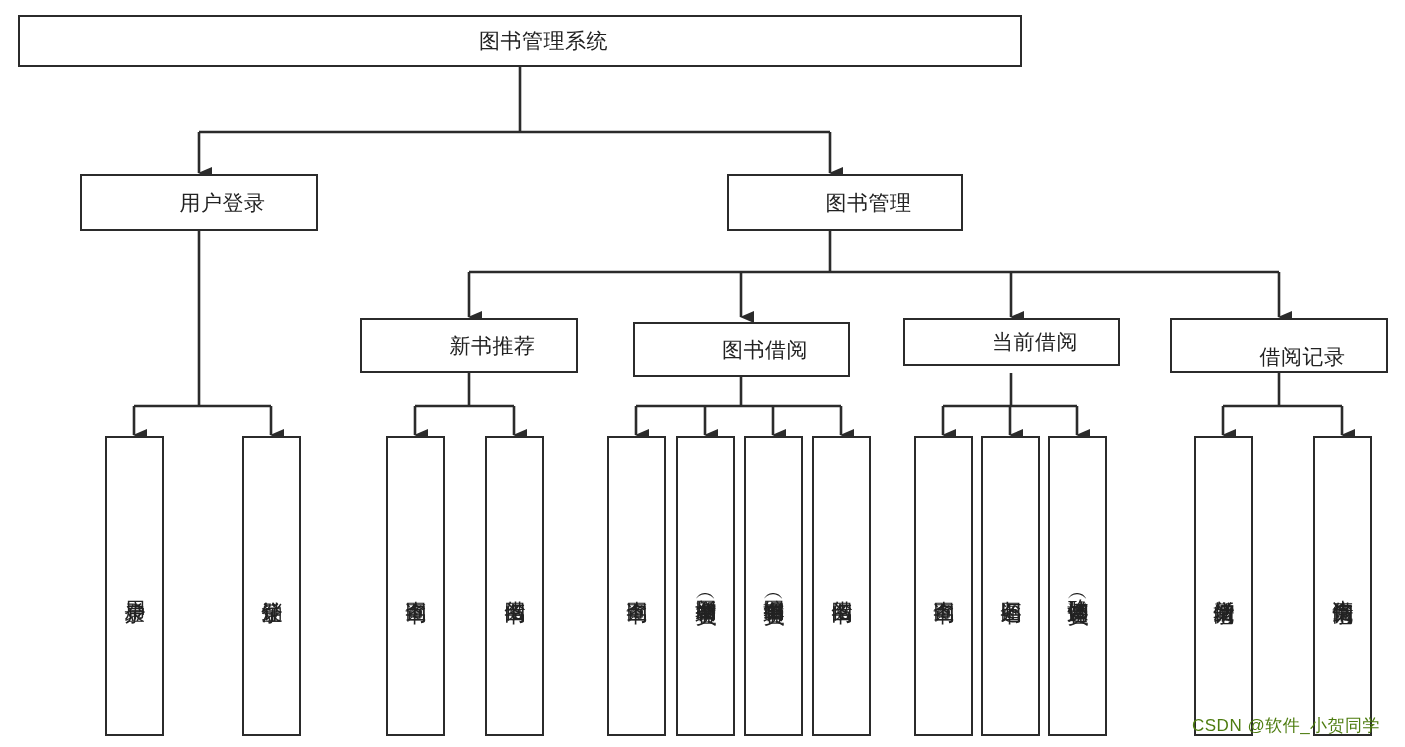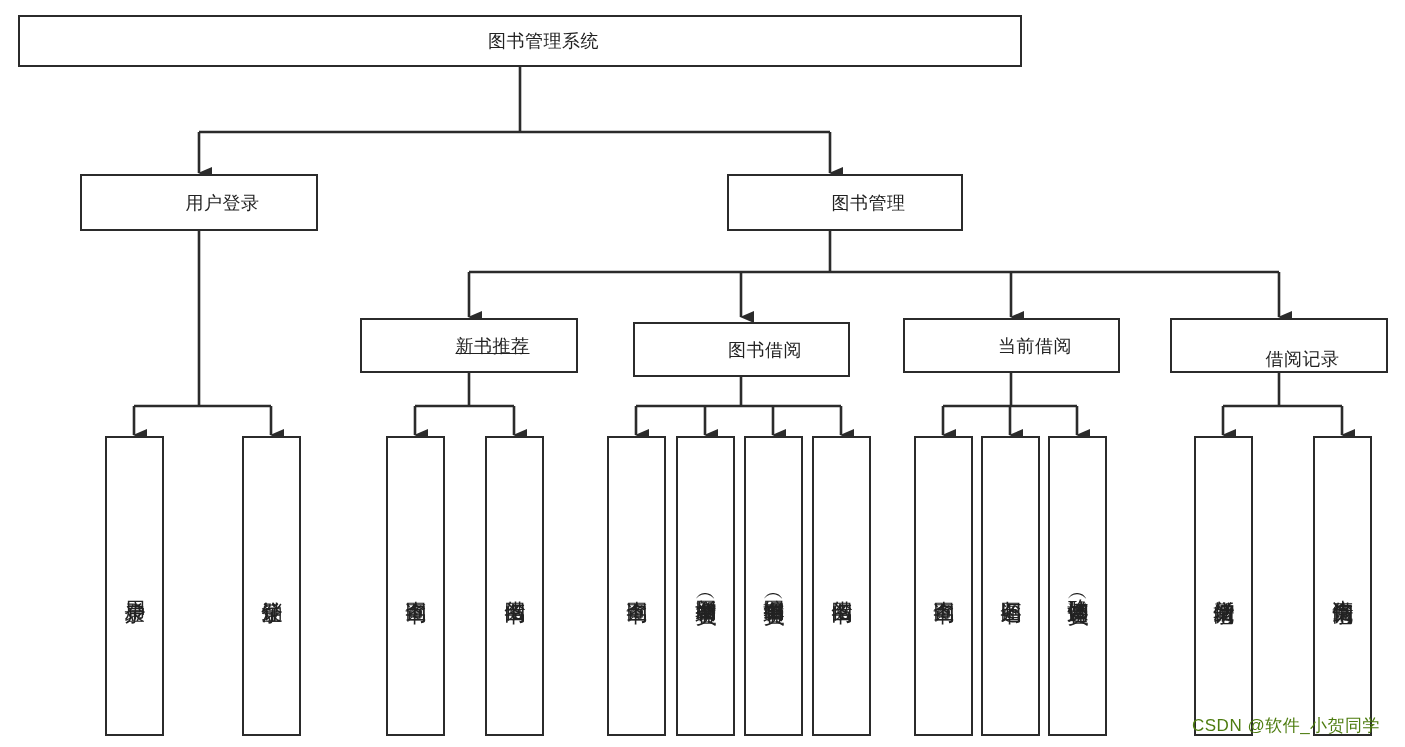--- a/index.html
+++ b/index.html
@@ -28,21 +28,21 @@
     position: absolute;
     box-sizing: border-box;
     background: #ffffff;
     border: 2px solid #2b2b2b;
     display: flex;
     align-items: center;
     justify-content: center;
     color: #222222;
   }
   .node.horiz {
-    font-size: 18px;
+    font-size: 21px;
     letter-spacing: 0.5px;
     padding-left: 47px;
   }
   .node.vert {
     writing-mode: vertical-rl;
     text-orientation: upright;
     font-size: 21px;
     line-height: 1.18;
     letter-spacing: 1px;
     padding: 4px 0;
@@ -113,27 +113,27 @@
   <div id="nodes">
       <div class="node horiz" style="left: 18px; top: 15px; width: 1004px; height: 52px;">
         <span class="txt">图书管理系统</span>
       </div>
       <div class="node horiz" style="left: 80px; top: 174px; width: 238px; height: 57px;">
         <span class="txt">用户登录</span>
       </div>
       <div class="node horiz" style="left: 712px; top: 174px; width: 236px; height: 57px; margin-left: 15px;">
         <span class="txt">图书管理</span>
       </div>
-      <div class="node horiz" style="left: 360px; top: 318px; width: 218px; height: 55px; text-decoration: underline;">
+      <div class="node horiz" style="left: 360px; top: 318px; width: 218px; height: 55px;">
         <span class="txt">新书推荐</span>
       </div>
       <div class="node horiz" style="left: 633px; top: 322px; width: 217px; height: 55px;">
         <span class="txt">图书借阅</span>
       </div>
-      <div class="node horiz" style="left: 903px; top: 318px; width: 217px; height: 55px;">
+      <div class="node horiz" style="left: 903px; top: 318px; width: 217px; height: 48px;">
         <span class="txt">当前借阅</span>
       </div>
       <div class="node horiz" style="left: 1170px; top: 318px; width: 218px; height: 55px; align-items: flex-end;">
         <span class="txt">借阅记录</span>
       </div>
       <div class="node vert" style="left: 105px; top: 436px; width: 59px; height: 300px;">
         <span class="txt">用户登录</span>
       </div>
       <div class="node vert" style="left: 242px; top: 436px; width: 59px; height: 300px;">
         <span class="txt">注销登录</span>

